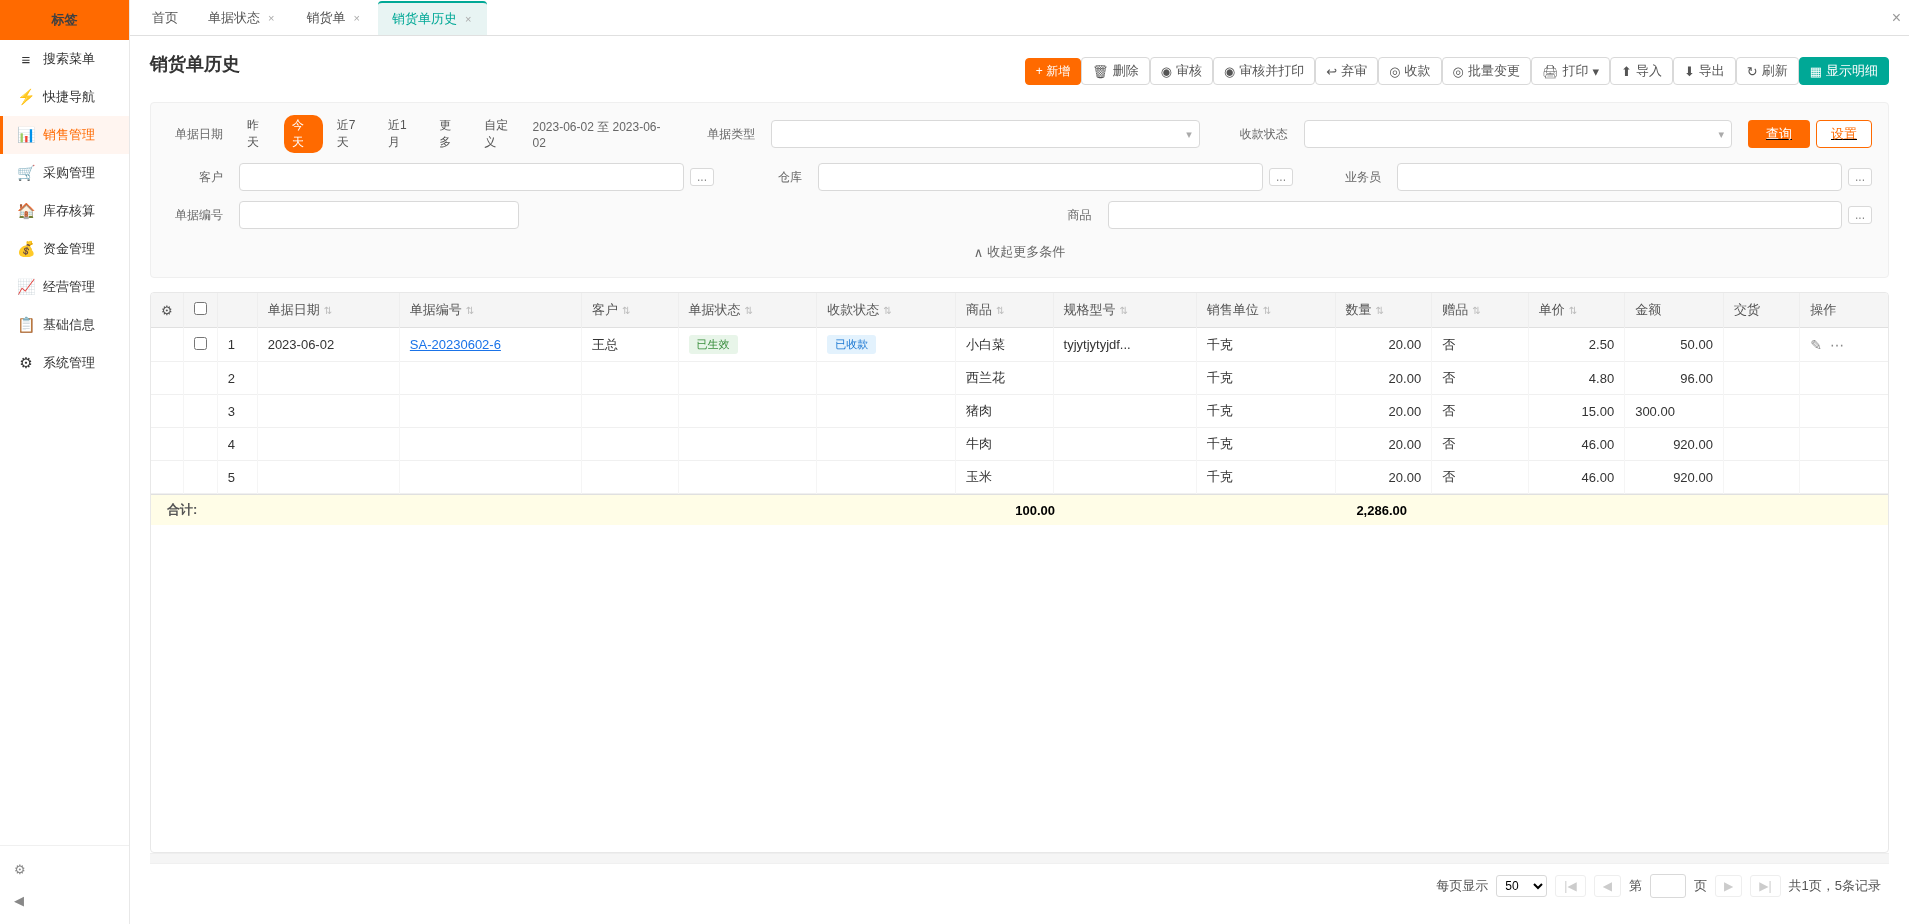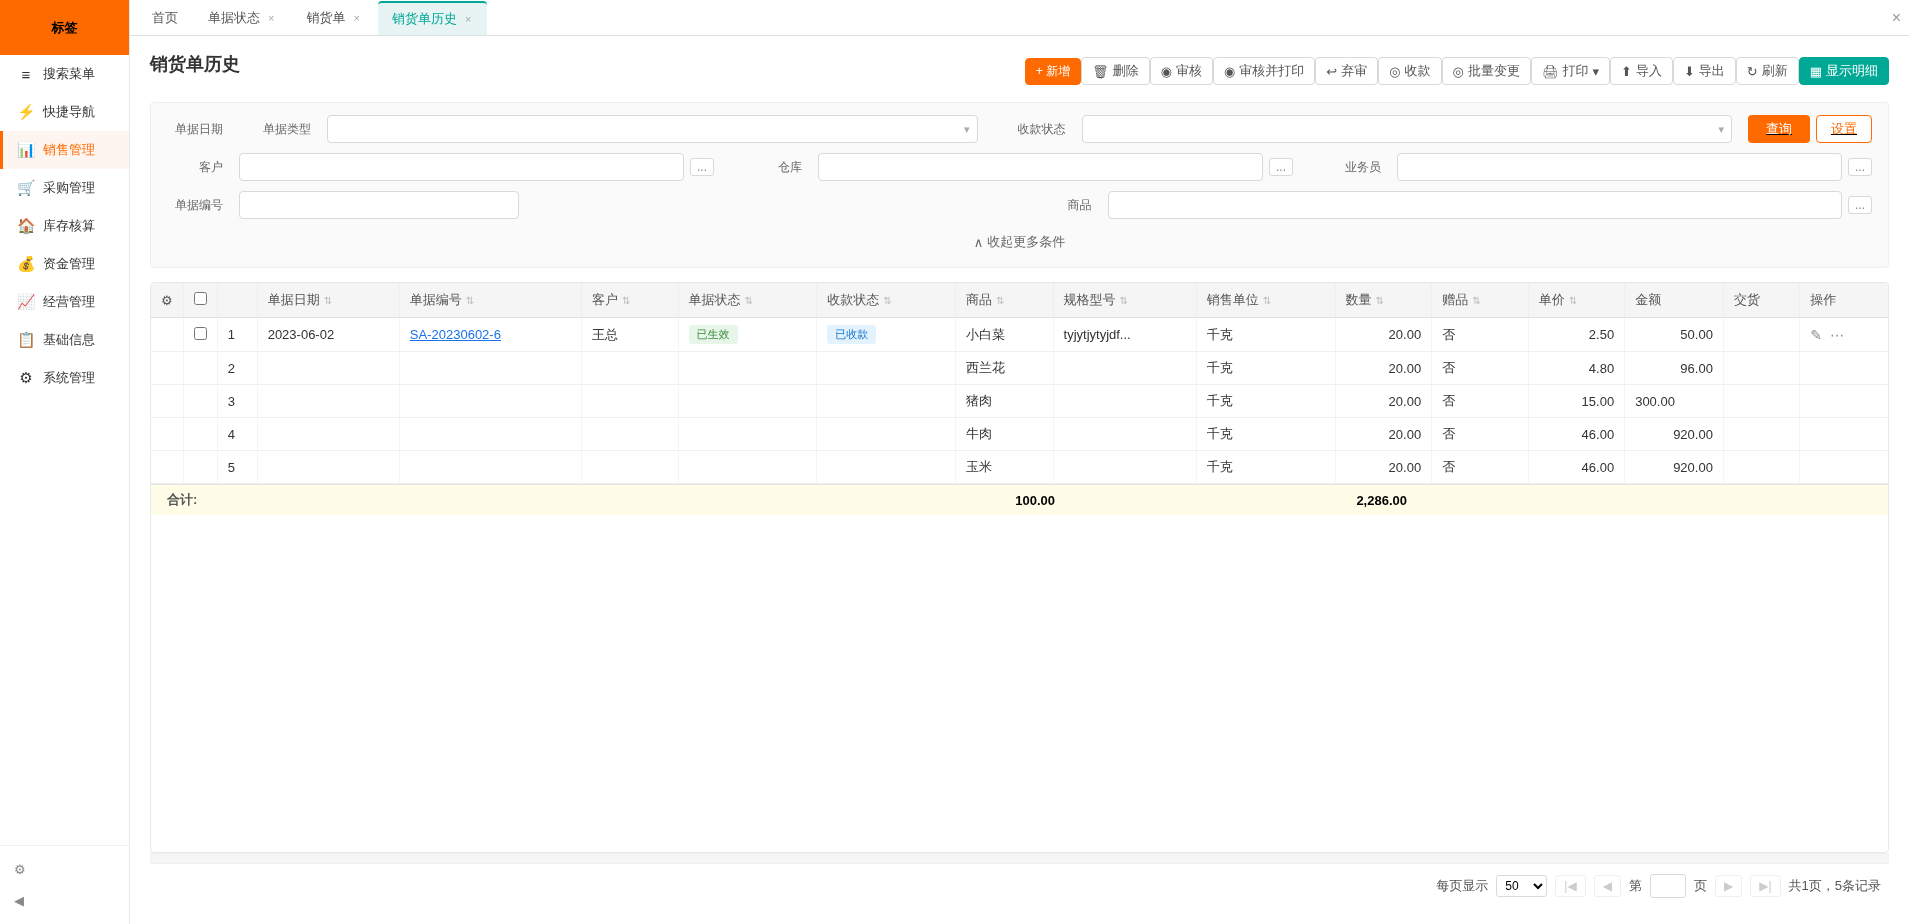--- a/index.html
+++ b/index.html
@@ -9,26 +9,26 @@
     .sidebar {
       width: 130px;
       min-width: 130px;
       background: #fff;
       border-right: 1px solid #e8e8e8;
       display: flex;
       flex-direction: column;
       height: 100%;
     }
     .sidebar-logo {
-      height: 55px;
+      height: 40px;
       background: #ff6a00;
       display: flex;
       align-items: center;
       justify-content: center;
-      color: #000000;
+      color: #404040;
       font-size: 12px;
       font-weight: bold;
       text-align: center;
     }
     .sidebar-item {
       display: flex;
       align-items: center;
       gap: 8px;
       padding: 10px 14px;
       cursor: pointer;
@@ -509,20 +509,29 @@
           <span>▦</span>
           <span>显示明细</span>
         </button>
       </div>
     </div>
 
     <div class="filter-area">
 
       <div class="filter-row">
         <span class="filter-label">单据日期</span>
+        <div class="filter-field">
+          <span class="date-tag">昨天</span>
+          <span class="date-tag active">今天</span>
+          <span class="date-tag">近7天</span>
+          <span class="date-tag">近1月</span>
+          <span class="date-tag">更多</span>
+          <span class="date-tag">自定义</span>
+          <span class="date-display">2023-06-02 至 2023-06-02</span>
+        </div>
 
         <span class="filter-label" style="margin-left:16px;">单据类型</span>
         <div class="select-wrapper">
           <select class="filter-select">
             <option value=""></option>
           </select>
         </div>
 
         <span class="filter-label" style="margin-left:16px;">收款状态</span>
         <div class="select-wrapper">

